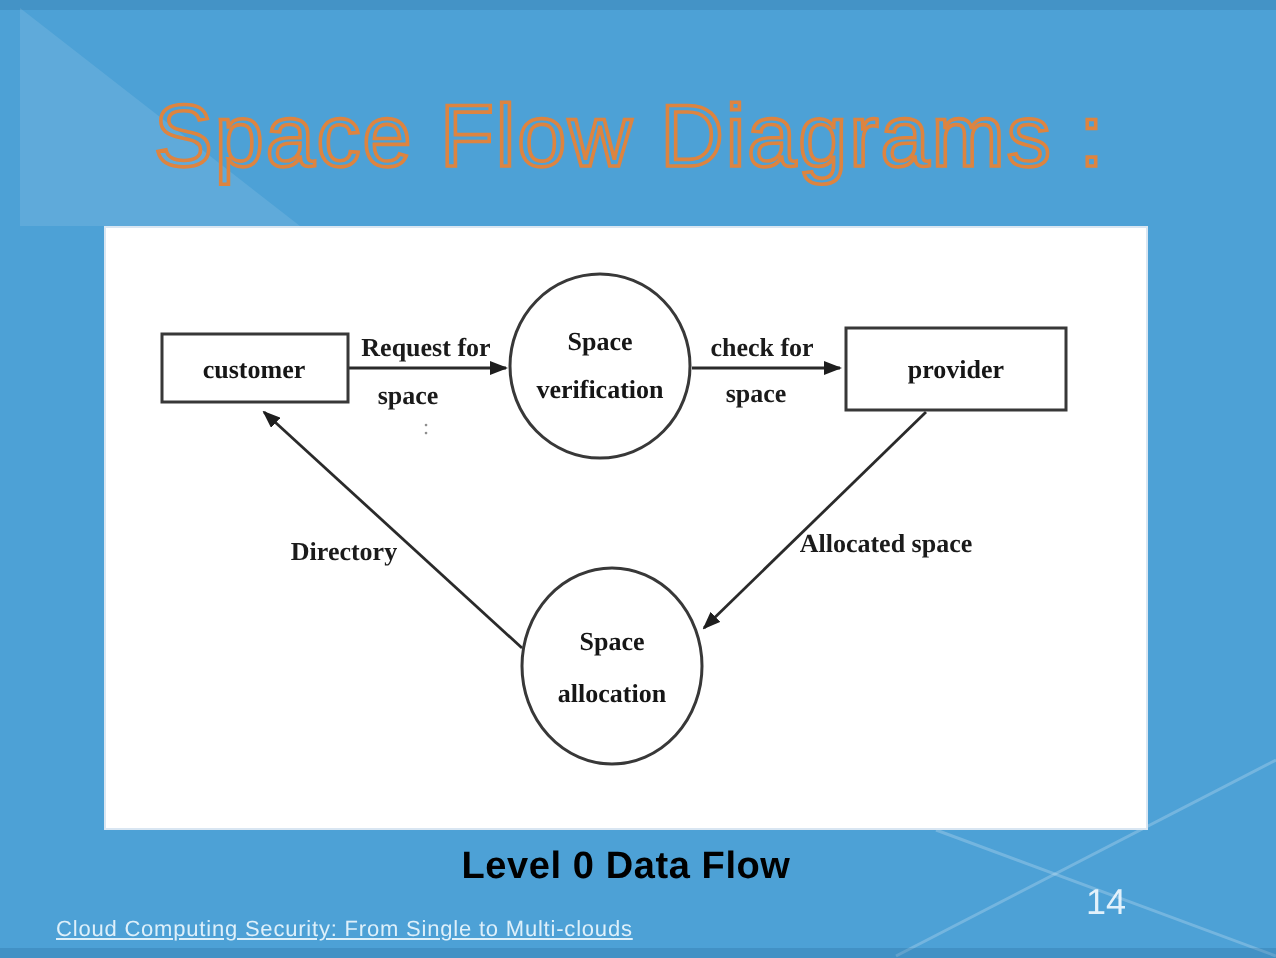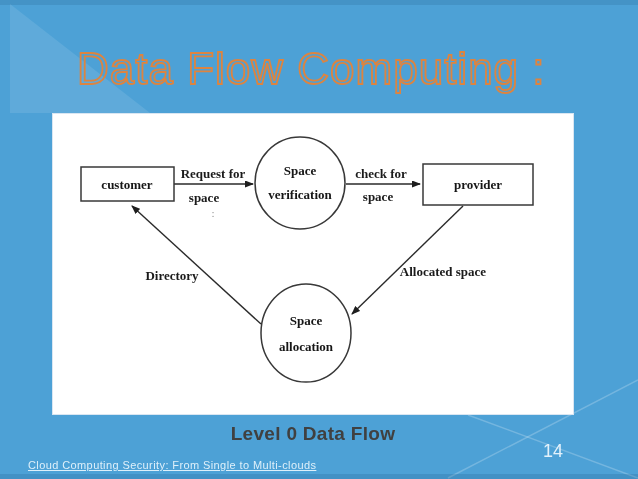--- a/index.html
+++ b/index.html
@@ -17,21 +17,21 @@
     color:rgba(77,161,214,0.0);
     -webkit-text-stroke:1.8px #dd8440;
     white-space:nowrap;
   }
   .panel{
     position:absolute;left:52px;top:113px;width:522px;height:302px;
     background:#ffffff;border:1px solid #d9e6f2;box-sizing:border-box;
   }
   .caption{
     position:absolute;left:52px;top:423px;width:522px;
-    text-align:center;font-size:19px;font-weight:700;color:#404040;
+    text-align:center;font-size:19px;font-weight:700;color:#000000;
     letter-spacing:0.3px;
   }
   .footer{
     position:absolute;left:28px;top:459px;
     font-size:11px;color:rgba(234,246,253,0.92);letter-spacing:0.4px;text-decoration:underline;
   }
   .pagenum{
     position:absolute;left:536px;top:441px;width:34px;text-align:center;
     font-size:18px;color:rgba(234,246,253,0.95);
   }
@@ -56,21 +56,21 @@
 <div class="slide">
 
   <svg class="deco" width="638" height="479" viewBox="0 0 638 479" aria-hidden="true">
     <rect x="0" y="0" width="638" height="5" fill="rgba(26,84,128,0.18)"></rect>
     <polygon points="10,4 150,113 10,113" fill="rgba(255,255,255,0.10)"></polygon>
     <line x1="448" y1="478" x2="638" y2="380" stroke="rgba(255,255,255,0.22)" stroke-width="1.5"></line>
     <line x1="468" y1="415" x2="638" y2="478" stroke="rgba(255,255,255,0.22)" stroke-width="1.5"></line>
     <rect x="0" y="474" width="638" height="5" fill="rgba(26,84,128,0.20)"></rect>
   </svg>
 
-  <div class="title">Data Flow Computing :</div>
+  <div class="title">Space Flow Diagrams :</div>
 
   <div class="panel">
     <svg width="520" height="300" viewBox="0 0 520 300">
       <defs>
         <marker id="arrow" markerWidth="9" markerHeight="7" refX="8" refY="3.5" orient="auto" markerUnits="userSpaceOnUse">
           <path d="M0,0 L9,3.5 L0,7 Z" fill="#1e1e1e"></path>
         </marker>
       </defs>
 
       <line class="dfd-line" x1="121" y1="70" x2="200" y2="70" marker-end="url(#arrow)"></line>

